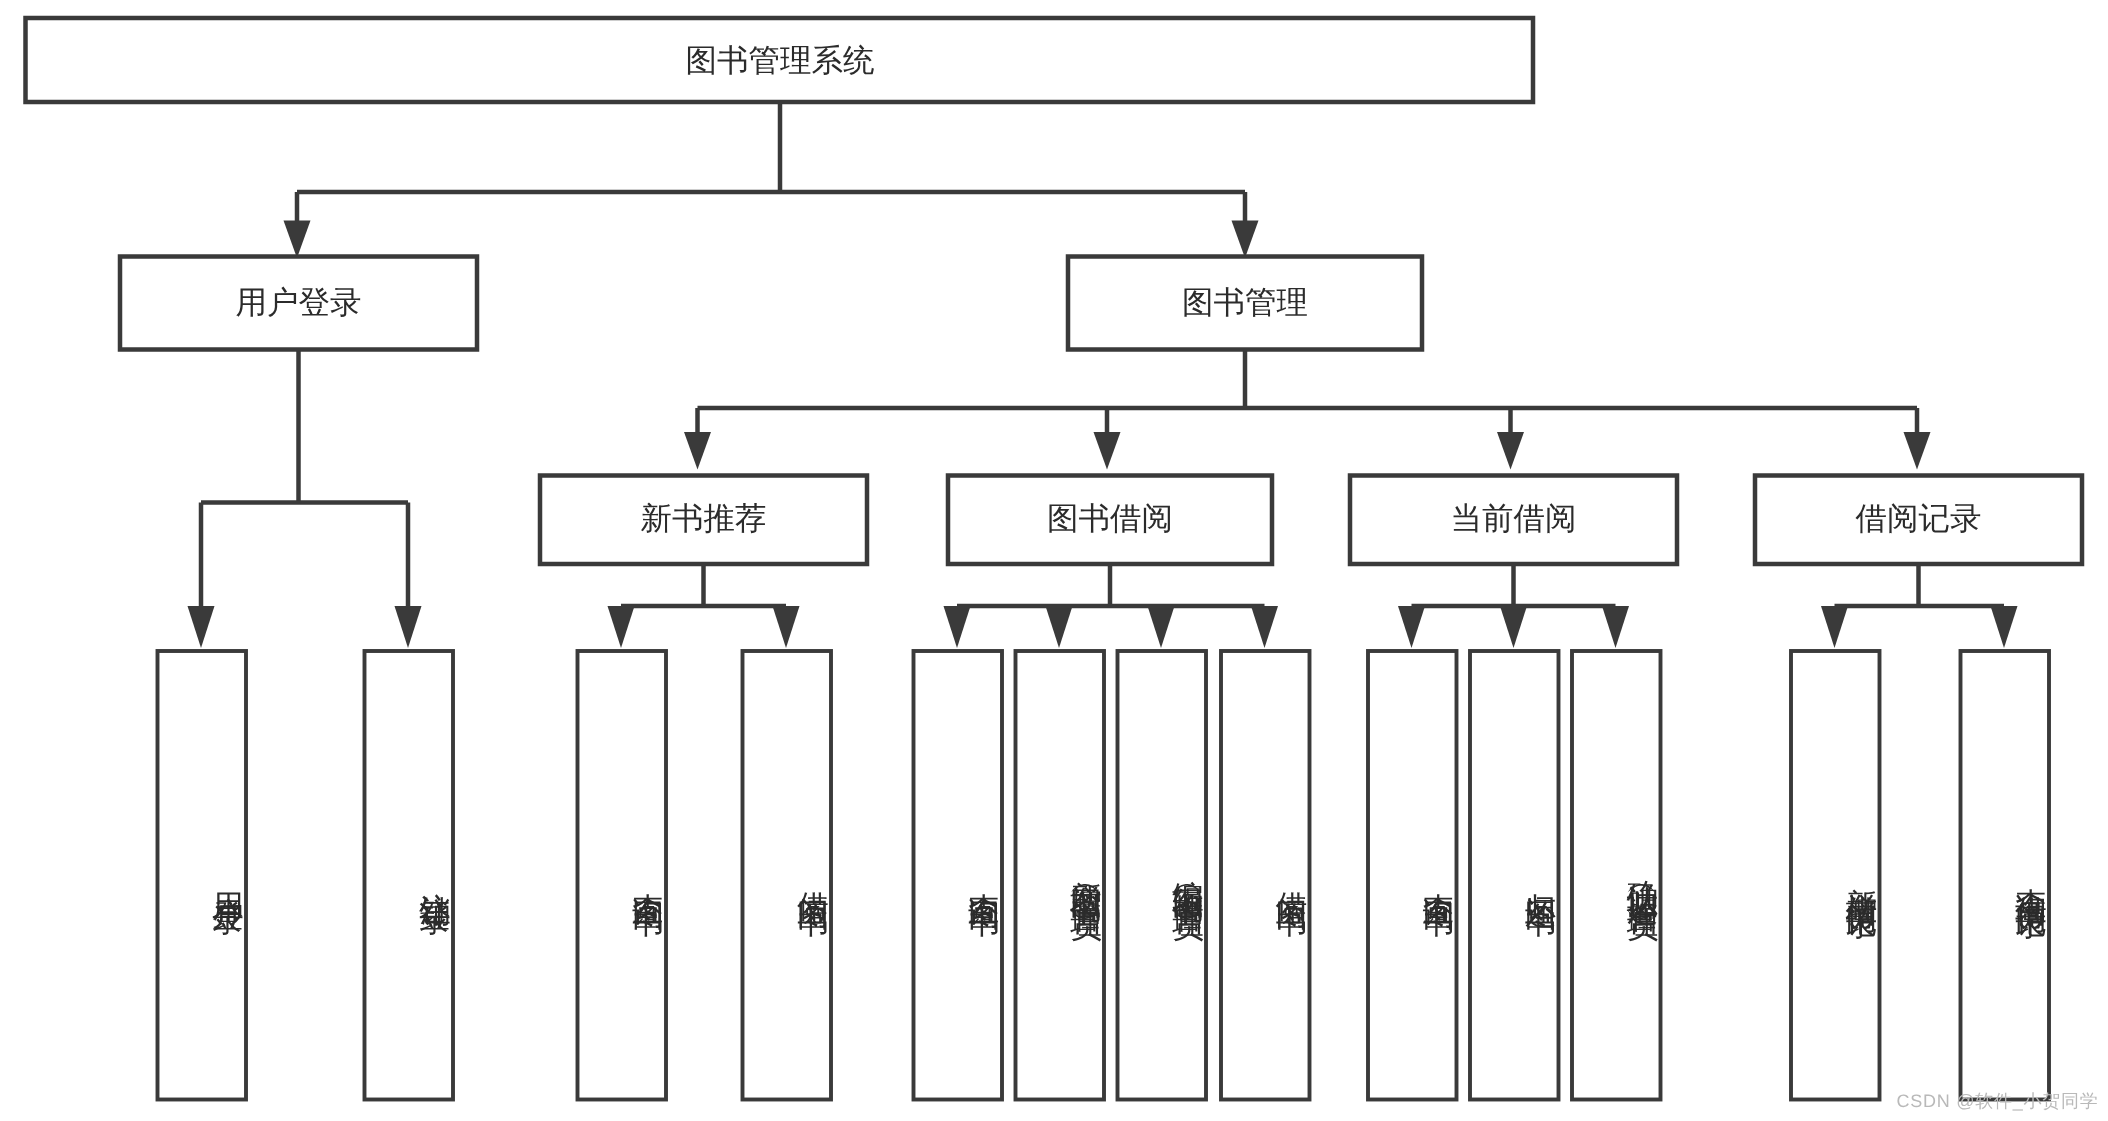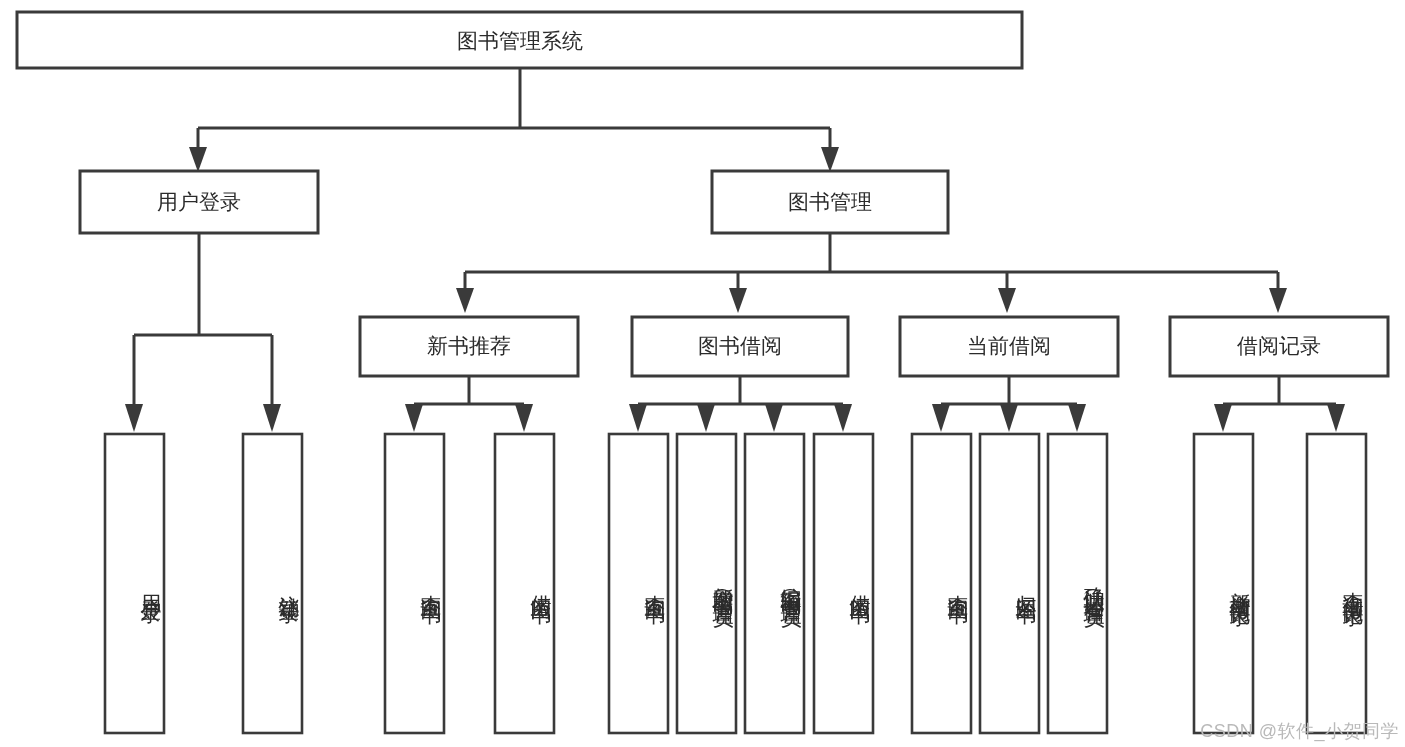--- a/index.html
+++ b/index.html
@@ -63,21 +63,21 @@
     letter-spacing: 3px;
     text-align: center;
     white-space: nowrap;
     pointer-events: none;
   }
   .watermark {
     position: absolute;
     right: 6px;
     bottom: 4px;
     font-family: "Liberation Sans", "DejaVu Sans", sans-serif;
-    font-size: 18px;
+    font-size: 12px;
     color: #b9b9b9;
     letter-spacing: 0.5px;
     white-space: nowrap;
   }
 </style>
 </head>
 <body>
 
 <div id="diagram-root">
 

